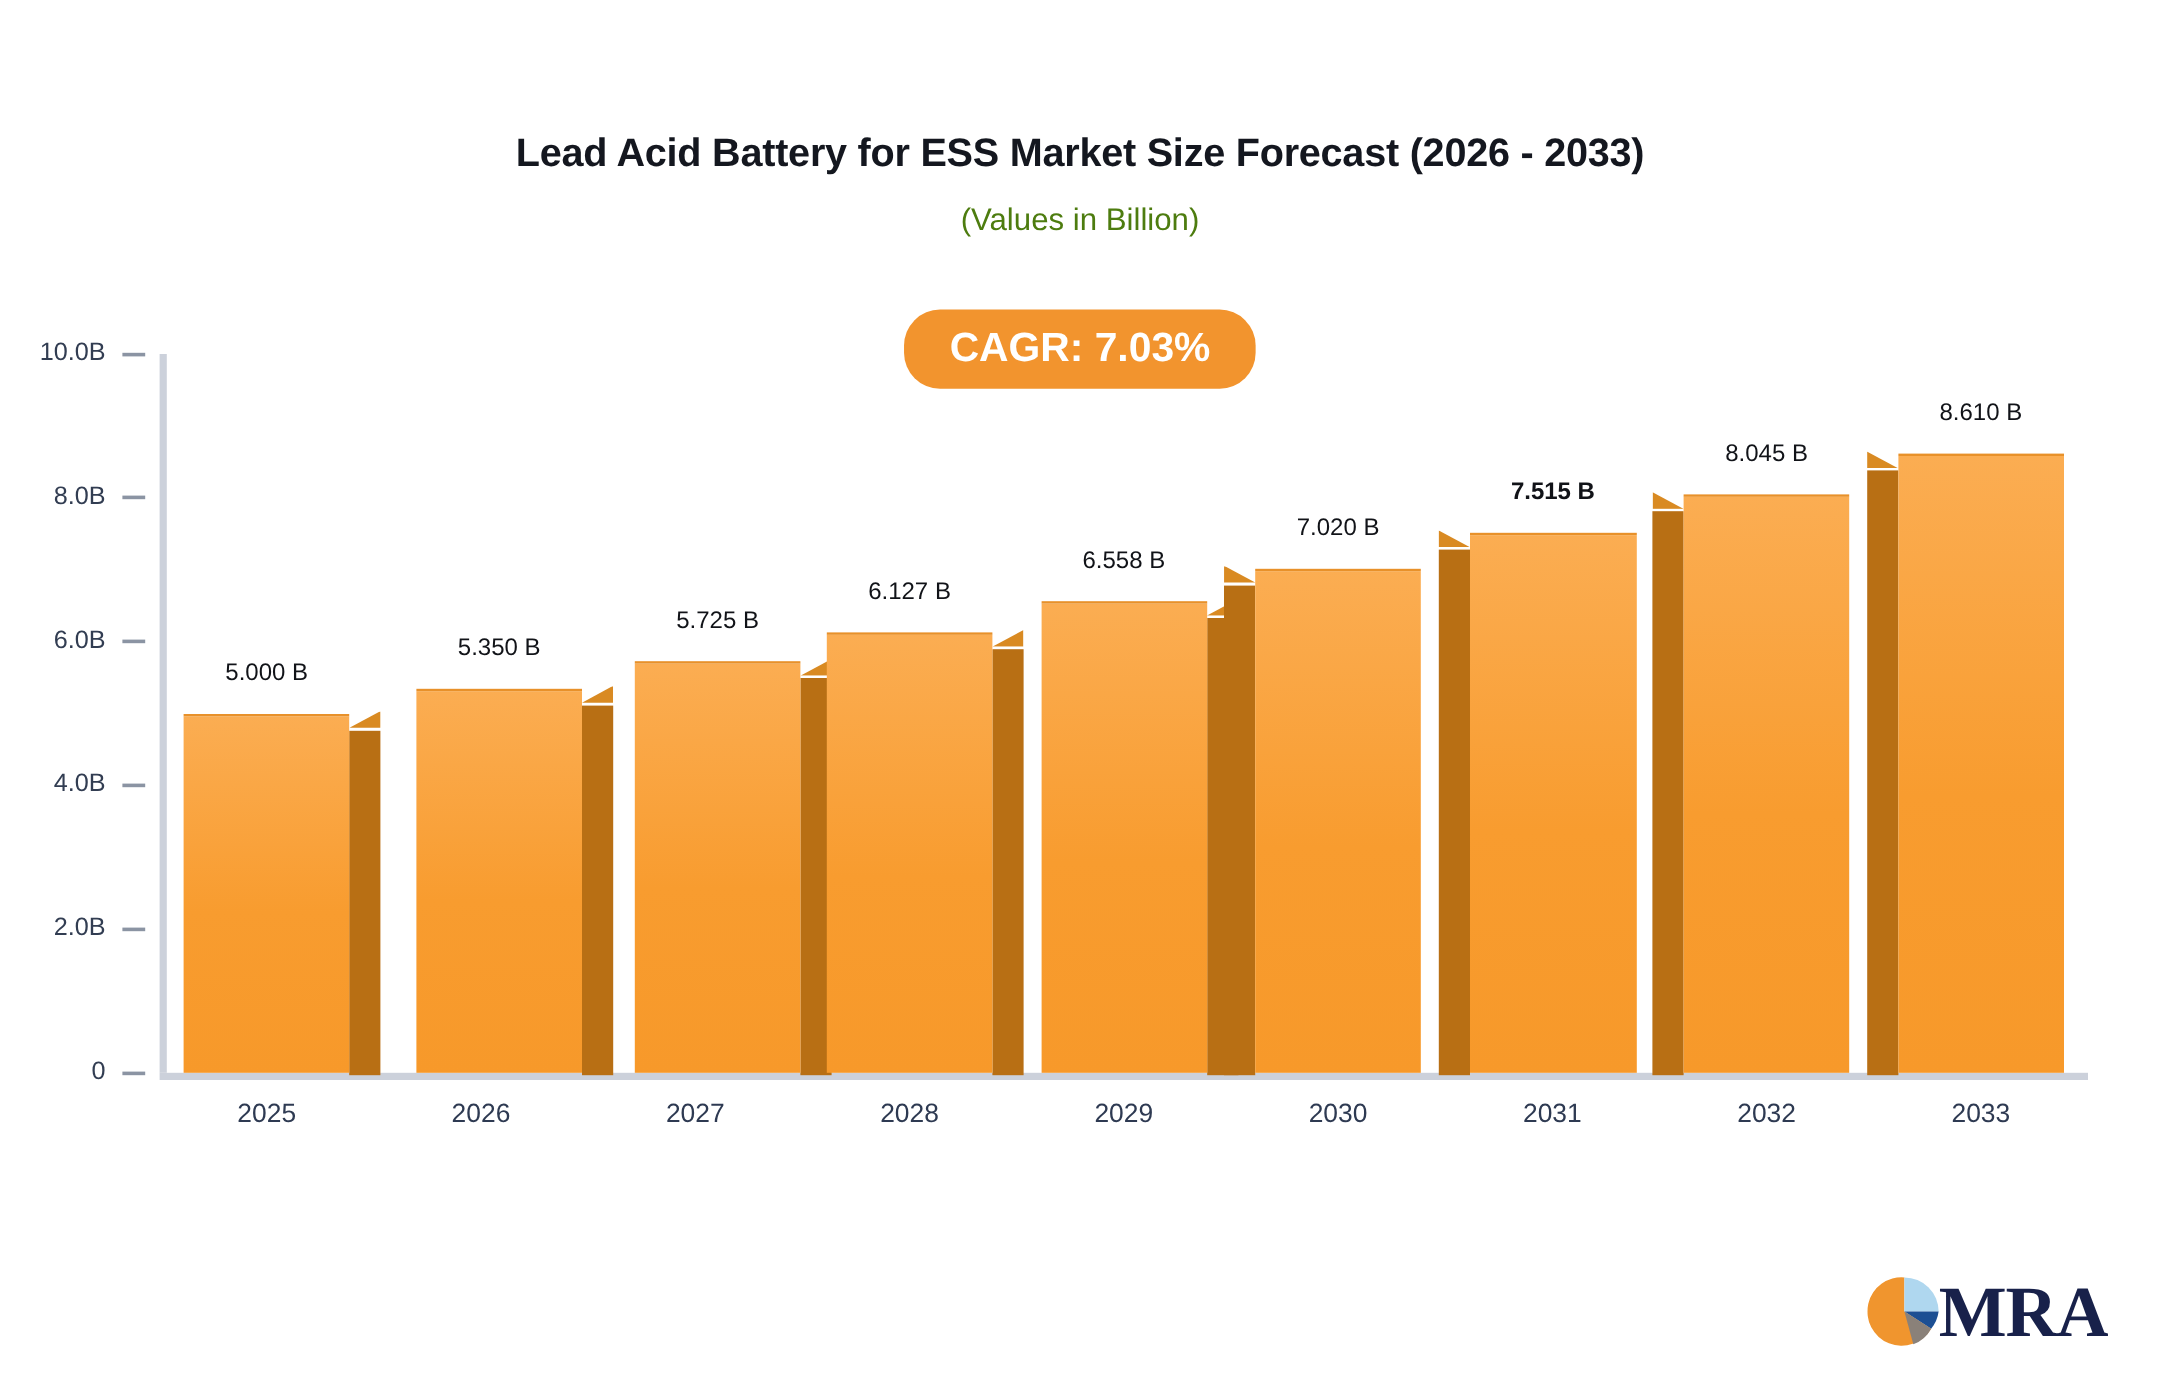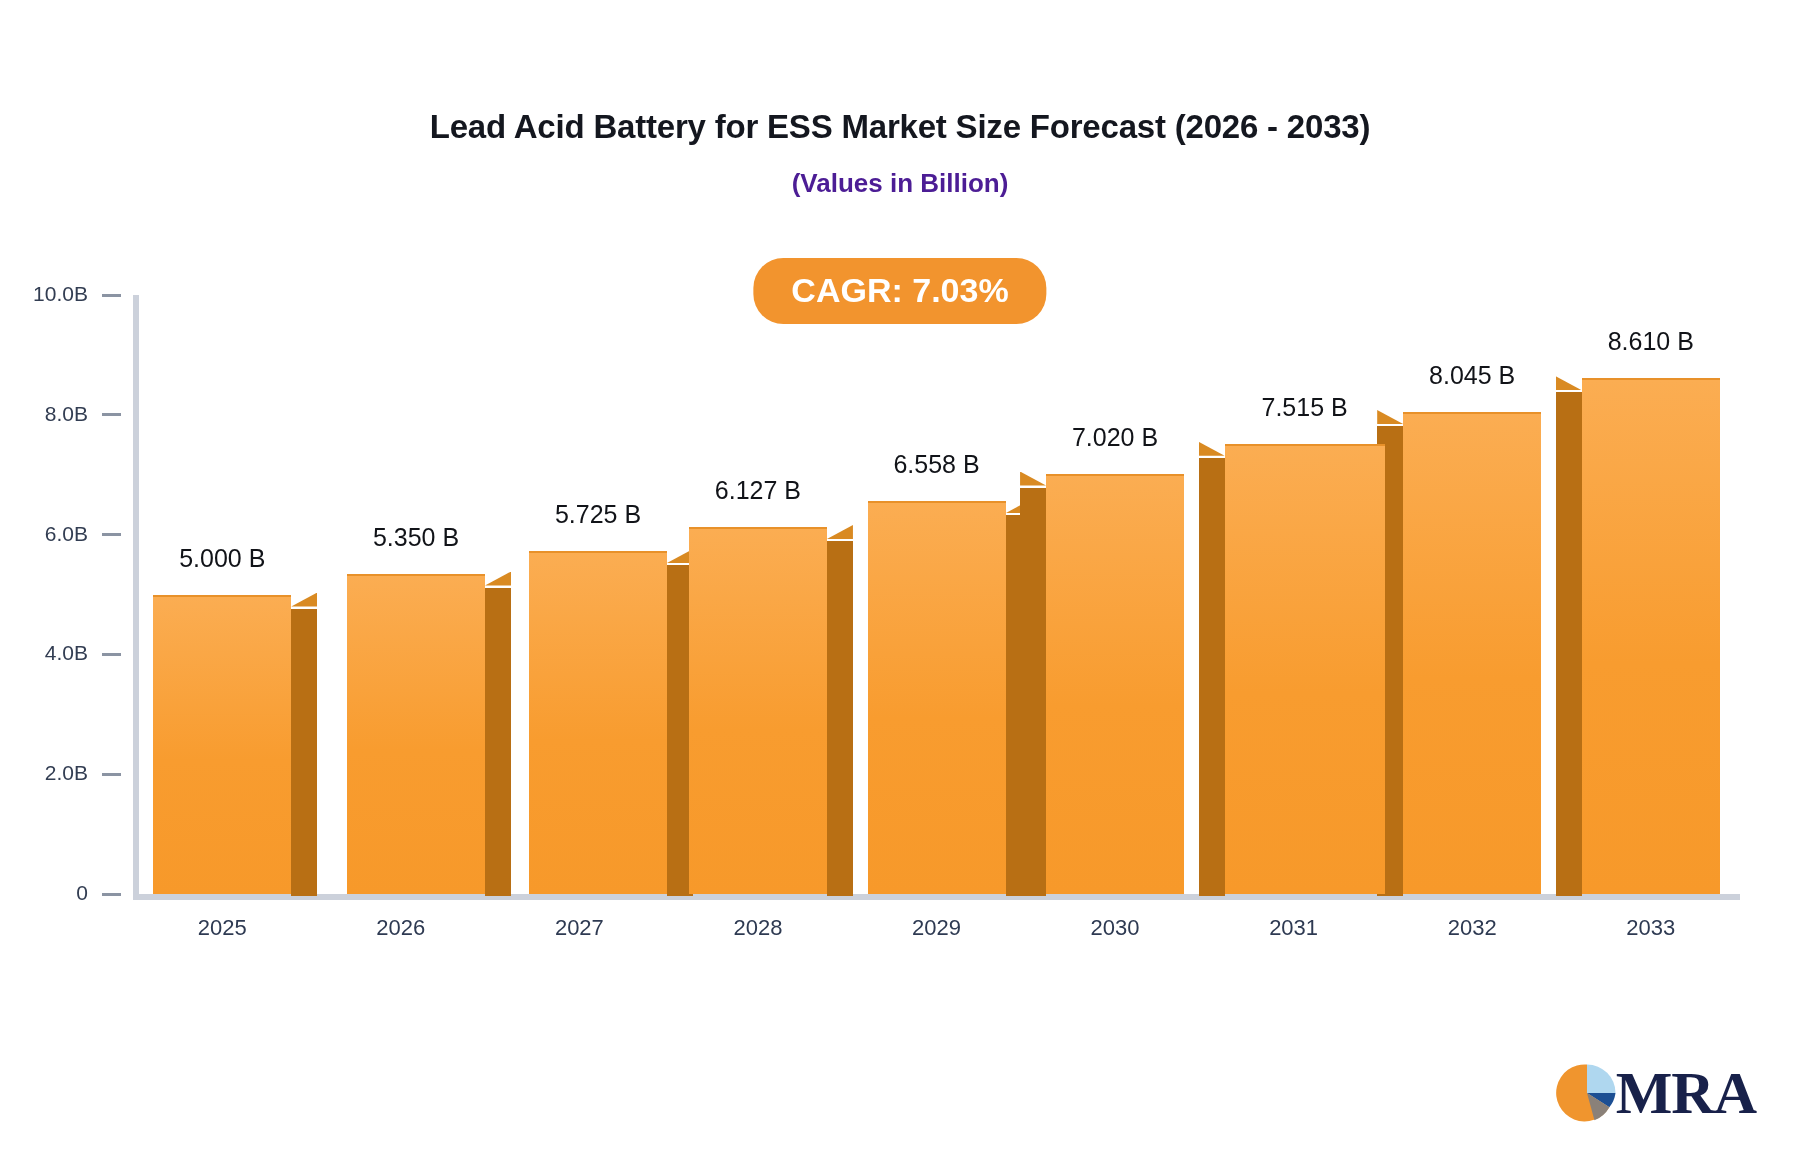--- a/index.html
+++ b/index.html
@@ -31,22 +31,22 @@
   #chart-title {
     font-size: 33px;
     font-weight: bold;
     color: #14171f;
     letter-spacing: -0.2px;
     white-space: nowrap;
   }
   #chart-subtitle {
     margin-top: 22px;
     font-size: 26px;
-    font-weight: bold;
-    color: #4c1d95;
+    font-weight: normal;
+    color: #4d7c0f;
     white-space: nowrap;
   }
 
   
   #cagr-badge {
     position: absolute;
     top: 258px;
     left: 50%;
     transform: translateX(-50%);
     background: #F2942E;
@@ -167,21 +167,21 @@
     background: #D98A22;
     z-index: 2;
     clip-path: polygon(0 0, 100% 100%, 0 100%);
   }
 
   
   .bar-label {
     position: absolute;
     left: 50%;
     transform: translateX(-50%);
-    font-size: 25px;
+    font-size: 20px;
     color: #111318;
     white-space: nowrap;
   }
 
   
   #x-labels {
     position: absolute;
     left: 133px;
     top: 915px;
     width: 1607px;
@@ -305,21 +305,21 @@
           <div class="bar-label" style="bottom: 414.824px;">6.558 B</div>
         </div>
         <div class="bar-slot" style="left: 913.056px; width: 138px;">
           <div class="bar-3d" style="height: 420.498px;">
             <div class="face-front"></div>
             <div class="face-left" style="height: 408.498px;"></div>
             <div class="face-top-l" style="bottom: 408.498px;"></div>
           </div>
           <div class="bar-label" style="bottom: 442.498px;">7.020 B</div>
         </div>
-        <div class="bar-slot" style="left: 1091.61px; width: 160px;">
+        <div class="bar-slot" style="left: 1091.61px; width: 139px; font-weight: bold;">
           <div class="bar-3d" style="height: 450.148px;">
             <div class="face-front"></div>
             <div class="face-left" style="height: 438.148px;"></div>
             <div class="face-top-l" style="bottom: 438.148px;"></div>
           </div>
           <div class="bar-label" style="bottom: 472.148px;">7.515 B</div>
         </div>
         <div class="bar-slot" style="left: 1270.17px; width: 138px;">
           <div class="bar-3d" style="height: 481.895px;">
             <div class="face-front"></div>

